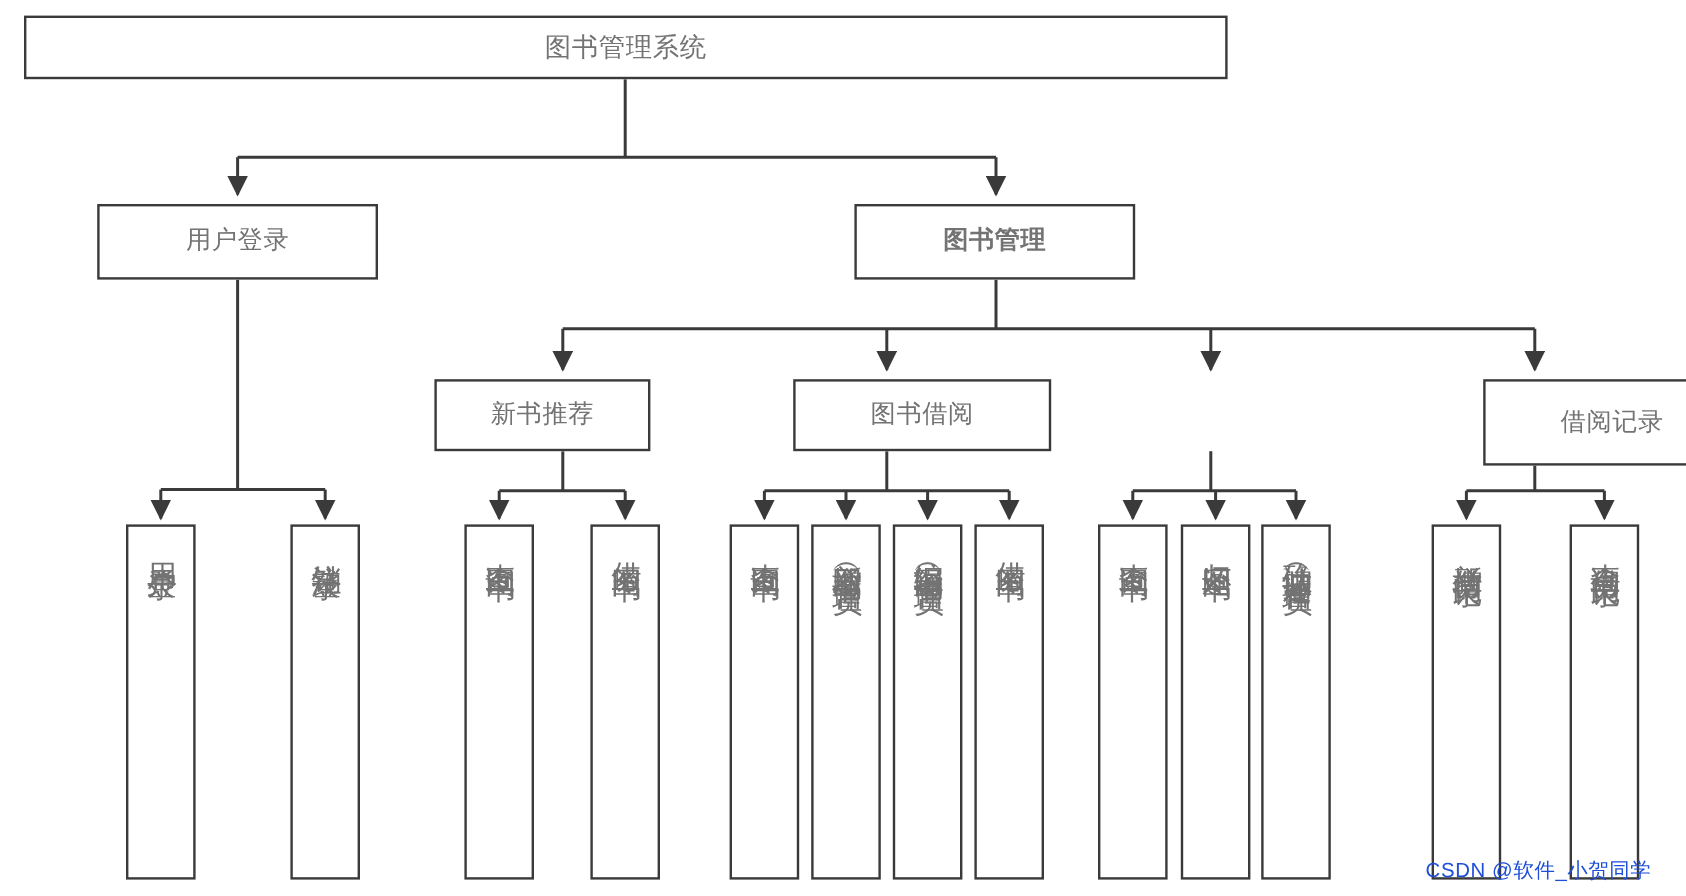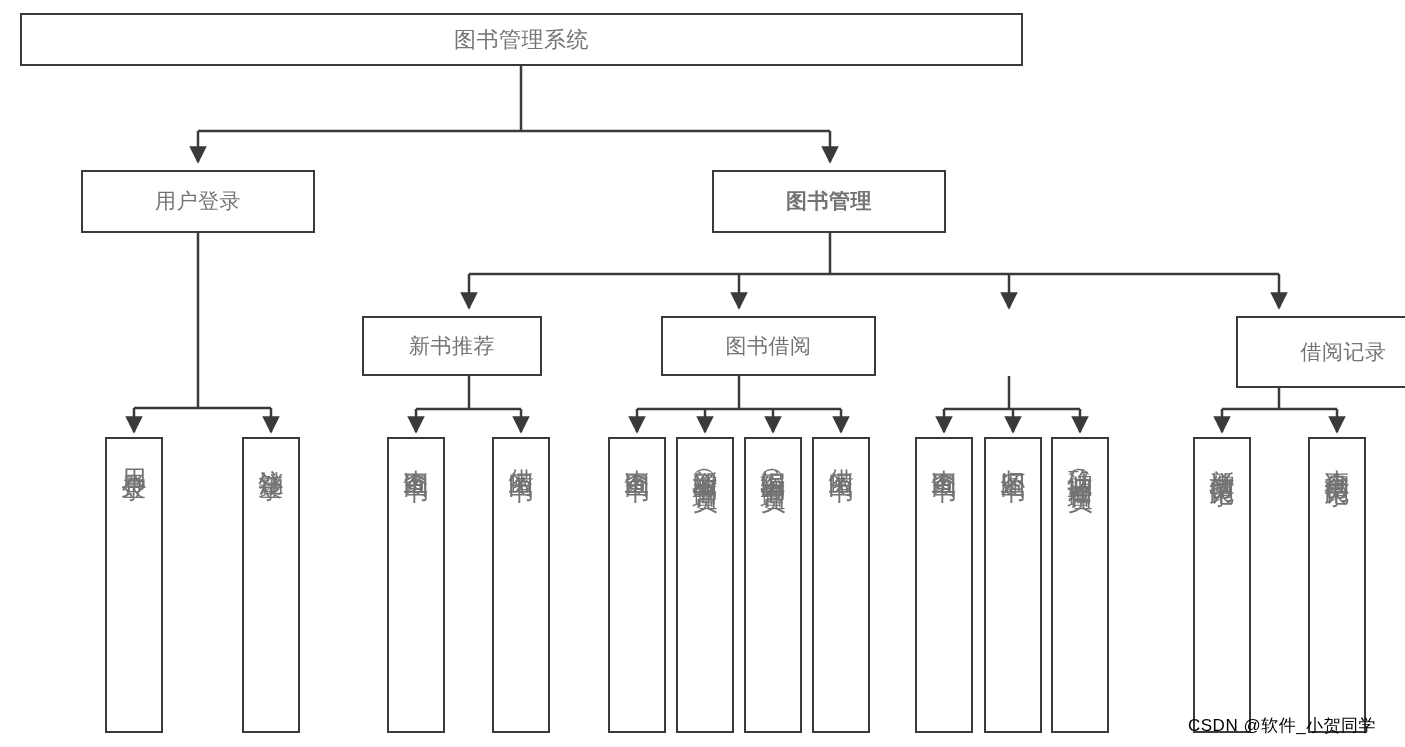--- a/index.html
+++ b/index.html
@@ -55,21 +55,21 @@
     text-orientation: upright;
     font-size: 25px;
     letter-spacing: 3px;
     line-height: 1;
     margin: 0 auto;
   }
   .node.root .node-label { font-size: 22px; }
   .watermark {
     position: absolute;
     font-size: 17px;
-    color: #000000;
+    color: #1d4ed8;
     white-space: nowrap;
     letter-spacing: 0.5px;
     left: 1188px;
     top: 714px;
   }
 </style>
 </head>
 <body>
 
 <div id="canvas">

